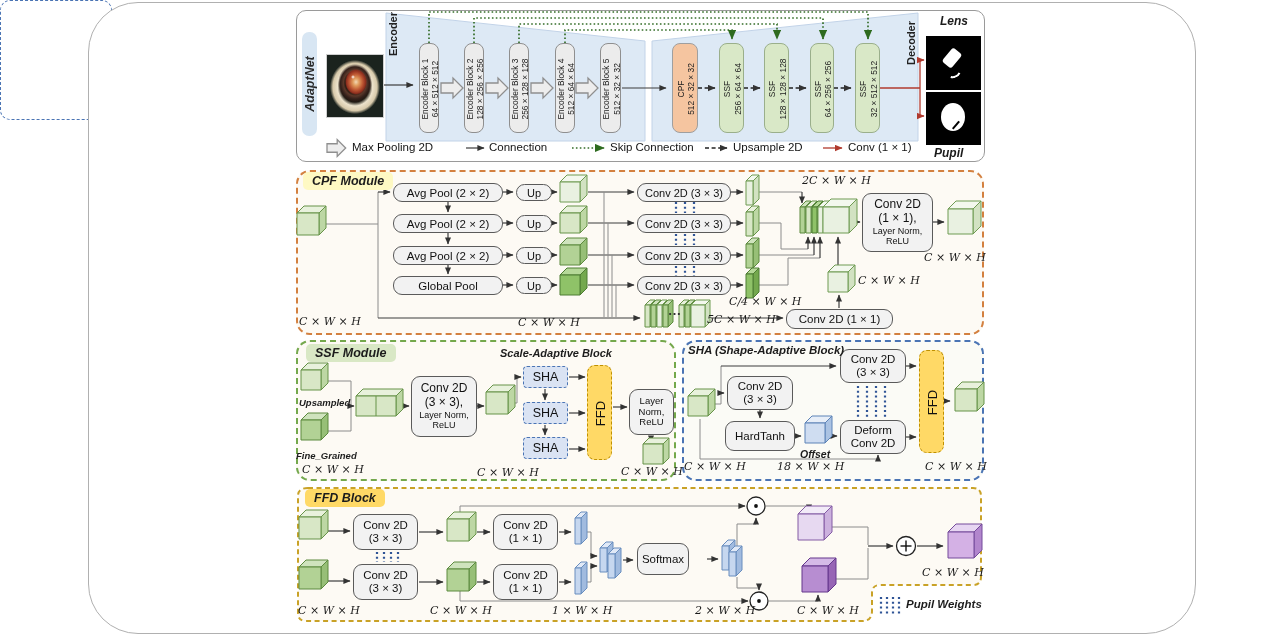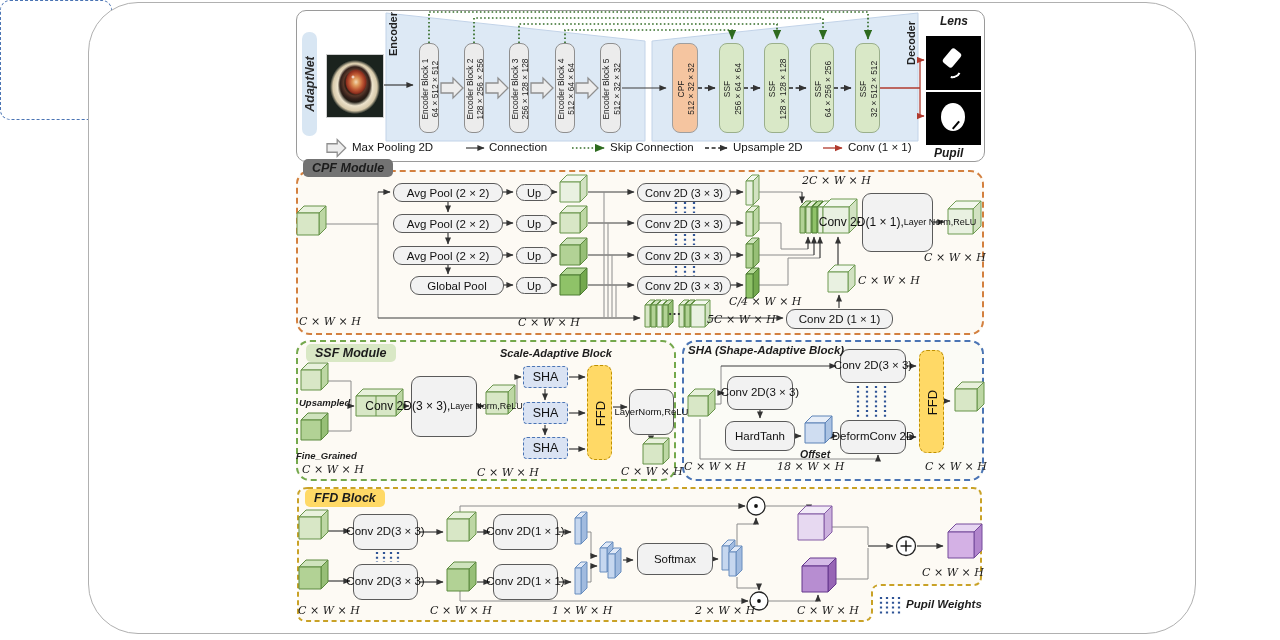--- a/index.html
+++ b/index.html
@@ -7,21 +7,21 @@
   #canvas{position:relative;width:1280px;height:640px;background:#fff;overflow:hidden;}
   .outer{position:absolute;left:88px;top:2px;width:1106px;height:630px;border:1.5px solid #b0b0b0;border-radius:50px;background:#fff;z-index:0;}
   .panel{position:absolute;z-index:1;box-sizing:border-box;}
   #toppanel{left:296px;top:10px;width:689px;height:152px;border:1.5px solid #9a9a9a;border-radius:10px;background:#fff;}
   #cpfm{left:296px;top:170px;width:688px;height:165px;border:2px dashed #d3803f;border-radius:14px;background:#fdfaf4;}
   #ssfm{left:296px;top:340px;width:380px;height:141px;border:2px dashed #74a84c;border-radius:14px;background:#fdfaf4;}
   #sham{left:682px;top:340px;width:302px;height:141px;border:2px dashed #4a74b4;border-radius:14px;background:#fbfbf6;}
   #sab{left:512px;top:346px;width:110px;height:118px;border:1.5px dashed #4a74b4;border-radius:10px;background:transparent;z-index:2;}
   #wires{position:absolute;left:0;top:0;z-index:2;}
   .box{position:absolute;z-index:3;background:#f2f2f2;border:1.3px solid #5a5a5a;border-radius:9px;display:flex;align-items:center;justify-content:center;text-align:center;color:#111;box-sizing:border-box;white-space:nowrap;}
-  .multi{flex-direction:row;line-height:1.15;}
+  .multi{flex-direction:column;line-height:1.15;}
   .f11{font-size:11px;} .f115{font-size:11.5px;} .f12{font-size:12px;} .f9{font-size:9px;} .f95{font-size:9.5px;}
   .mlab{position:absolute;z-index:4;font-family:"DejaVu Serif",serif;font-style:italic;font-size:11px;color:#1a1a1a;white-space:nowrap;}
   .slab-title{position:absolute;z-index:4;font-weight:bold;font-style:italic;font-size:12.5px;color:#1c1c1c;padding:2px 9px;border-radius:5px;white-space:nowrap;}
   .small-it{position:absolute;z-index:4;font-style:italic;font-weight:bold;color:#1c1c1c;white-space:nowrap;}
   .legtxt{position:absolute;z-index:4;font-size:11.5px;color:#141414;white-space:nowrap;}
   .vpill{position:absolute;z-index:3;box-sizing:border-box;}
   .vin{position:absolute;left:0;top:0;transform-origin:0 0;transform:rotate(-90deg) translateX(-100%);display:flex;flex-direction:column;align-items:center;justify-content:center;text-align:center;}
   .vname,.vdims{font-size:8.4px;color:#222;line-height:1.25;white-space:nowrap;}
   .encpill{background:#ececec;border:1.2px solid #8f8f8f;border-radius:8px;}
   .cpfpill{background:#f5c5a0;border:1.2px solid #9f9f9f;border-radius:8px;}
@@ -453,26 +453,26 @@
     </div>
   <div class="small-it" style="left:934px;top:146px;font-size:12px;">Pupil</div>
 
   <div class="legtxt" style="left:352px;top:141px;">Max Pooling 2D</div>
   <div class="legtxt" style="left:489px;top:141px;">Connection</div>
   <div class="legtxt" style="left:610px;top:141px;">Skip Connection</div>
   <div class="legtxt" style="left:733px;top:141px;">Upsample 2D</div>
   <div class="legtxt" style="left:848px;top:141px;">Conv (1 × 1)</div>
 
   <div id="cpfm" class="panel"></div>
-  <div class="slab-title" style="left:303px;top:159px;background:#737373;">CPF Module</div>
+  <div class="slab-title" style="left:303px;top:172px;background:#fef9c3;">CPF Module</div>
 
   <div class="box f115" style="left:393px;top:183px;width:110px;height:19px;">Avg Pool (2 × 2)</div>
   <div class="box f115" style="left:393px;top:214px;width:110px;height:19px;">Avg Pool (2 × 2)</div>
   <div class="box f115" style="left:393px;top:246px;width:110px;height:19px;">Avg Pool (2 × 2)</div>
-  <div class="box f115" style="left:410px;top:276px;width:94px;height:19px;">Global Pool</div>
+  <div class="box f115" style="left:393px;top:276px;width:110px;height:19px;">Global Pool</div>
 
   <div class="box f11" style="left:516px;top:184px;width:36px;height:17px;">Up</div>
   <div class="box f11" style="left:516px;top:215px;width:36px;height:17px;">Up</div>
   <div class="box f11" style="left:516px;top:247px;width:36px;height:17px;">Up</div>
   <div class="box f11" style="left:516px;top:277px;width:36px;height:17px;">Up</div>
 
   <div class="box f11" style="left:637px;top:183px;width:94px;height:19px;">Conv 2D (3 × 3)</div>
   <div class="box f11" style="left:637px;top:214px;width:94px;height:19px;">Conv 2D (3 × 3)</div>
   <div class="box f11" style="left:637px;top:246px;width:94px;height:19px;">Conv 2D (3 × 3)</div>
   <div class="box f11" style="left:637px;top:276px;width:94px;height:19px;">Conv 2D (3 × 3)</div>
@@ -560,21 +560,21 @@
       <div>(3 × 3)</div>
     </div>
   <div class="box multi f115" style="left:493px;top:514px;width:65px;height:36px;">
     <div>Conv 2D</div>
       <div>(1 × 1)</div>
     </div>
   <div class="box multi f115" style="left:493px;top:564px;width:65px;height:36px;">
     <div>Conv 2D</div>
       <div>(1 × 1)</div>
     </div>
-  <div class="box f115" style="left:637px;top:543px;width:76px;height:32px;">Softmax</div>
+  <div class="box f115" style="left:637px;top:543px;width:52px;height:32px;">Softmax</div>
 
   <div class="mlab" style="left:298px;top:604px;">C × W × H</div>
   <div class="mlab" style="left:430px;top:604px;">C × W × H</div>
   <div class="mlab" style="left:552px;top:604px;">1 × W × H</div>
   <div class="mlab" style="left:695px;top:604px;">2 × W × H</div>
   <div class="mlab" style="left:797px;top:604px;">C × W × H</div>
   <div class="mlab" style="left:922px;top:566px;">C × W × H</div>
   <div class="small-it" style="left:906px;top:598px;font-size:11.5px;">Pupil Weights</div>
 </div>
 

